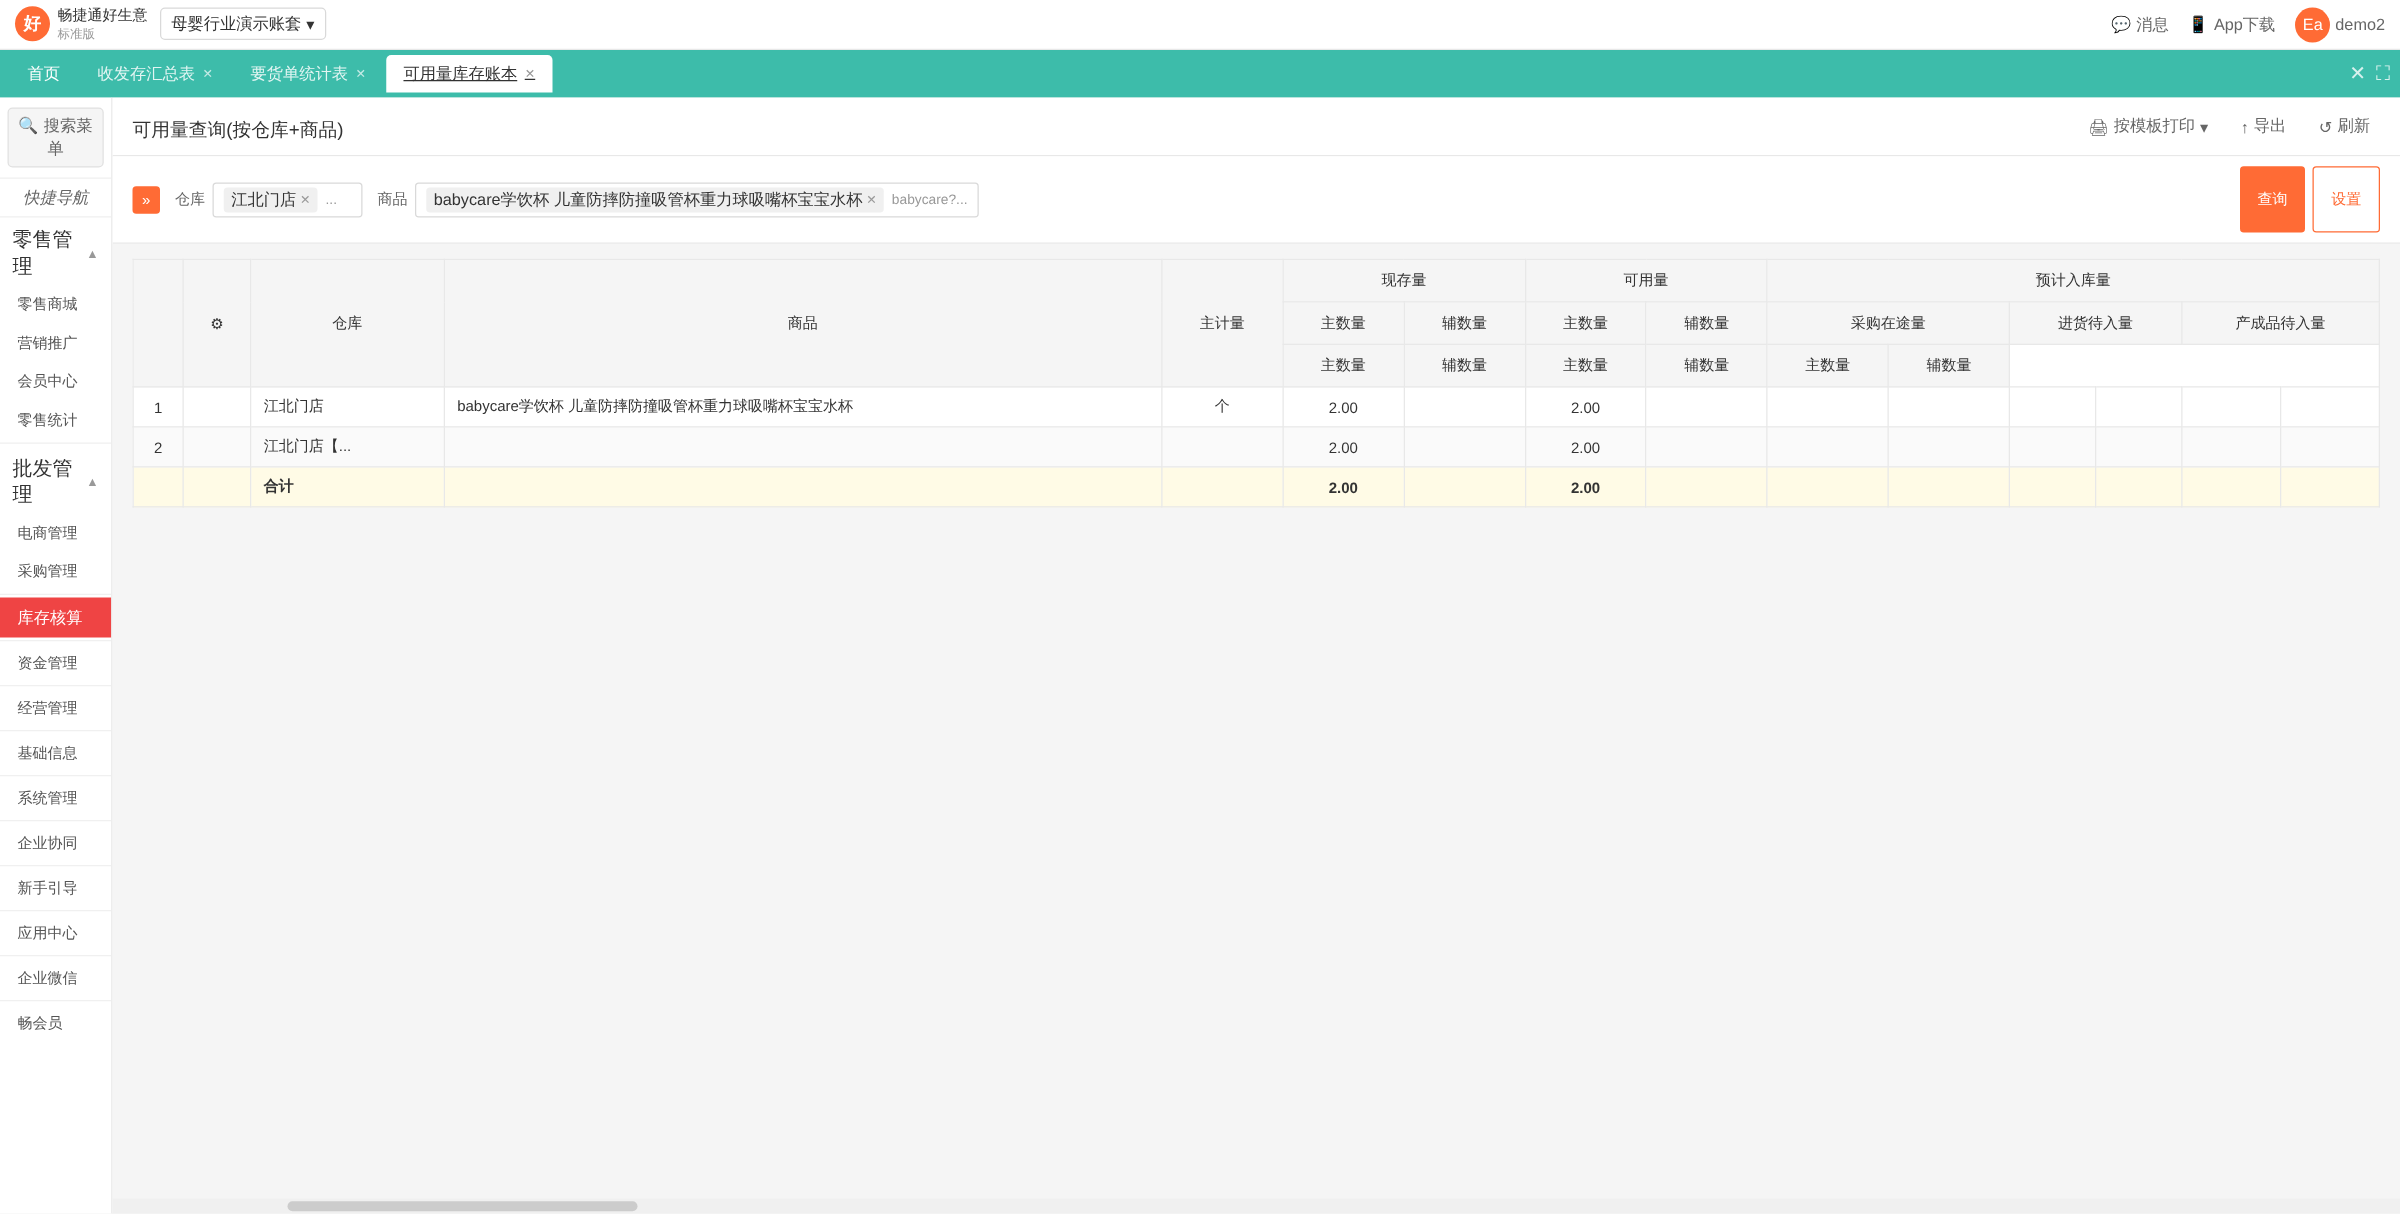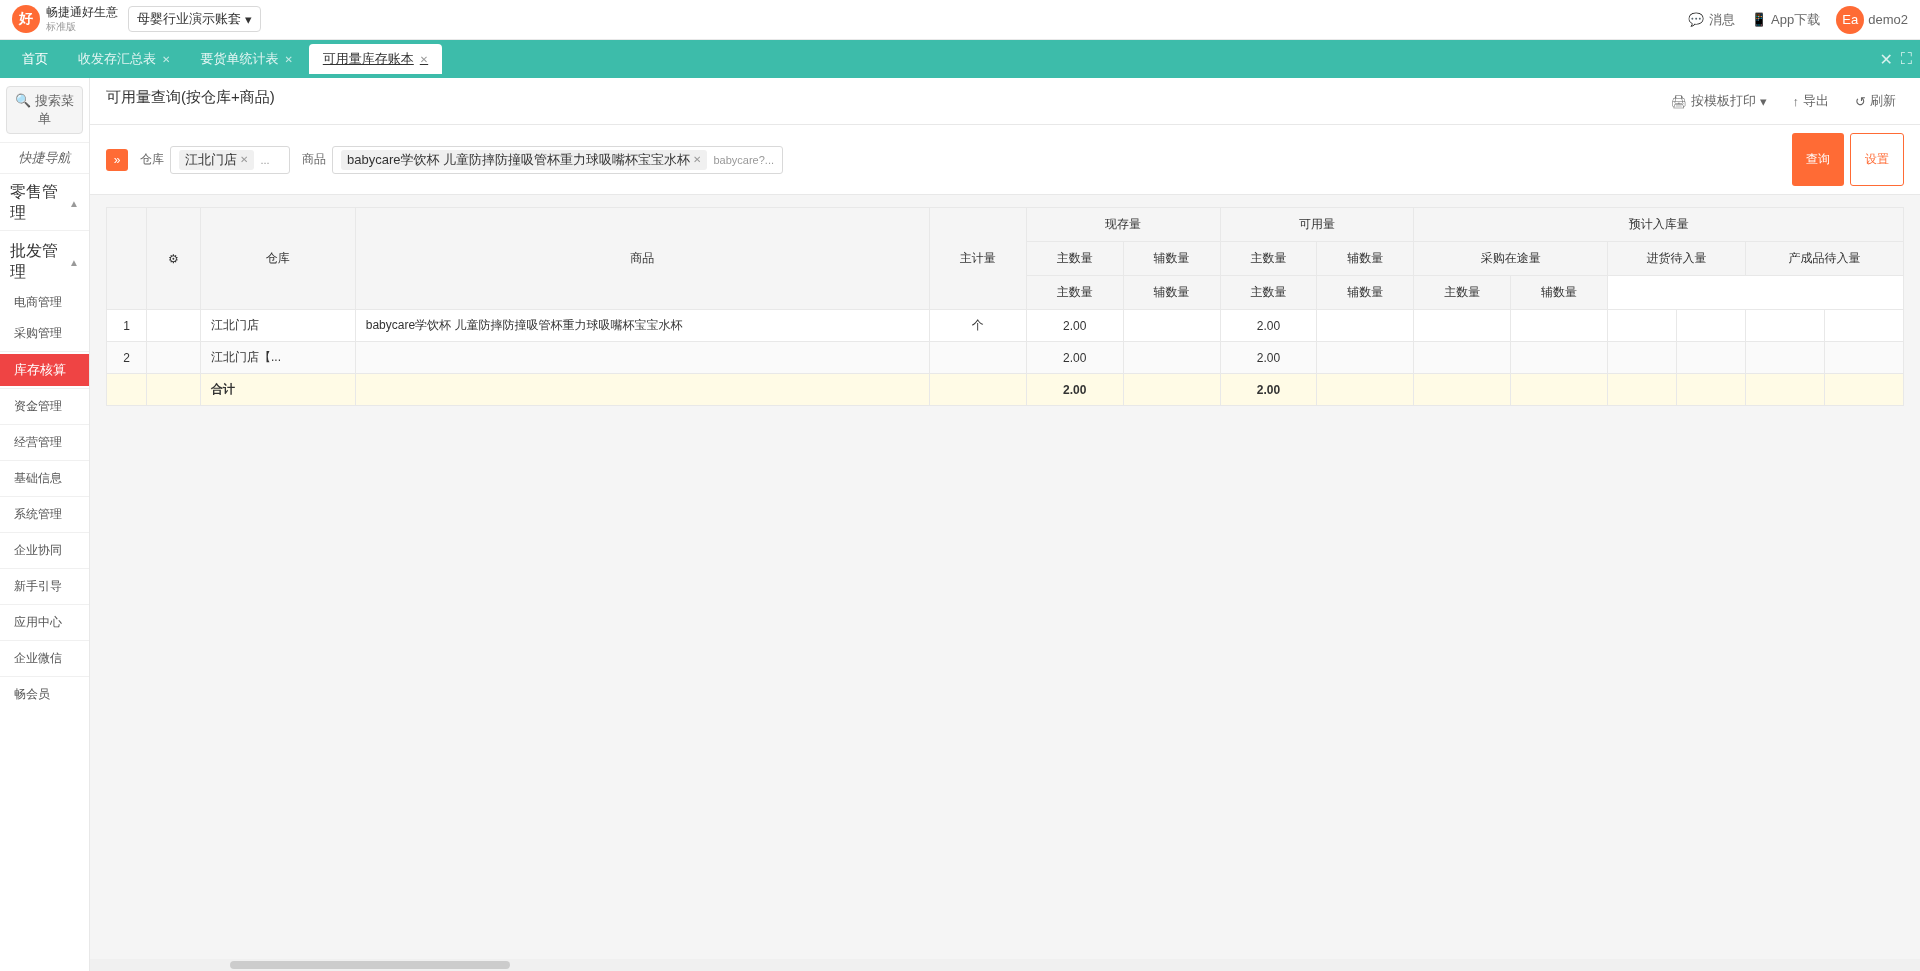--- a/index.html
+++ b/index.html
@@ -96,21 +96,21 @@
     .sidebar-divider { height: 1px; background: #f0f0f0; margin: 2px 0; }
 
     
     .content-area { flex: 1; overflow: hidden; display: flex; flex-direction: column; background: #f5f5f5; }
 
     
     .page-header {
       background: #fff;
       padding: 10px 16px 0;
       border-bottom: 1px solid #e8e8e8;
-      display: flex; align-items: flex-start; justify-content: space-between;
+      display: flex; align-items: flex-end; justify-content: space-between;
       flex-shrink: 0;
     }
     .page-title { font-size: 15px; font-weight: 500; color: #333; padding-bottom: 10px; }
     .page-header-actions { display: flex; align-items: center; gap: 10px; padding-bottom: 10px; }
     .header-action-btn {
       display: flex; align-items: center; gap: 4px;
       font-size: 12px; color: #666; cursor: pointer;
       padding: 4px 8px; border-radius: 3px;
     }
 
@@ -245,20 +245,26 @@
         <span>搜索菜单</span>
       </div>
     </div>
     <div class="sidebar-nav-btn">
       <span>快捷导航</span>
     </div>
 
     <div class="sidebar-section-header">
       <span class="sidebar-section-label">零售管理</span>
       <span class="sidebar-section-arrow">▲</span>
+    </div>
+    <div>
+      <div class="sidebar-item">零售商城</div>
+      <div class="sidebar-item">营销推广</div>
+      <div class="sidebar-item">会员中心</div>
+      <div class="sidebar-item">零售统计</div>
     </div>
     <div class="sidebar-divider"></div>
 
     <div class="sidebar-section-header">
       <span class="sidebar-section-label">批发管理</span>
       <span class="sidebar-section-arrow">▲</span>
     </div>
     <div>
       <div class="sidebar-item">电商管理</div>
       <div class="sidebar-item">采购管理</div>

